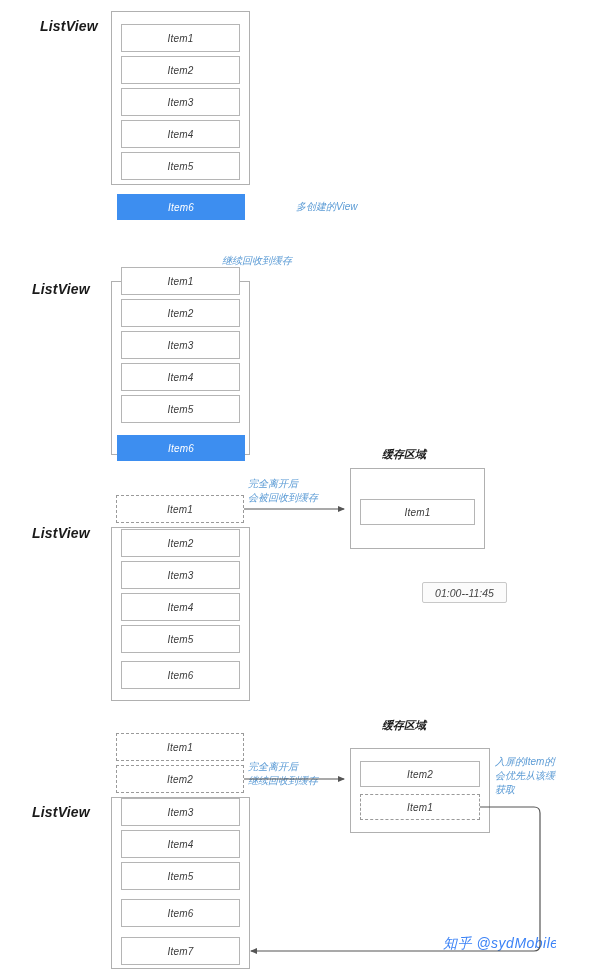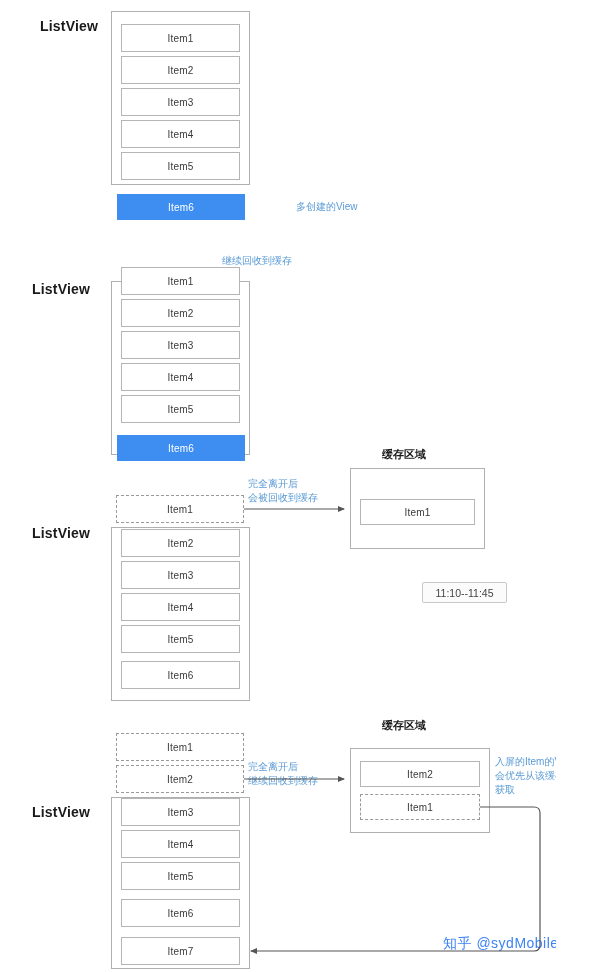--- a/index.html
+++ b/index.html
@@ -10,20 +10,21 @@
   body {
     font-family: "Liberation Sans", "DejaVu Sans", sans-serif;
     color: #333333;
   }
   #canvas {
     position: relative;
     width: 556px;
     height: 972px;
     background: #ffffff;
     overflow: hidden;
+    font-style: italic;
   }
 
   
   .abs { position: absolute; }
 
   .lv-label {
     font-weight: bold;
     font-size: 14px;
     color: #1a1a1a;
     letter-spacing: 0.2px;
@@ -148,21 +149,21 @@
   <div class="abs item" style="left:121px; top:593px; width:119px; height:28px;">Item4</div>
   <div class="abs item" style="left:121px; top:625px; width:119px; height:28px;">Item5</div>
   <div class="abs item" style="left:121px; top:661px; width:119px; height:28px;">Item6</div>
 
   <div class="abs cache-title" style="left:382px; top:447px;">缓存区域</div>
 
   <div class="abs cache-box" style="left:350px; top:468px; width:135px; height:81px;"></div>
 
   <div class="abs item" style="left:360px; top:499px; width:115px; height:26px;">Item1</div>
 
-  <div class="abs timebox" style="left:422px; top:582px; width:85px; height:21px;">11:10--11:45</div>
+  <div class="abs timebox" style="left:422px; top:582px; width:85px; height:21px;">01:00--11:45</div>
 
   <div class="abs cache-title" style="left:382px; top:718px;">缓存区域</div>
 
   <div class="abs item dashed" style="left:116px; top:733px; width:128px; height:28px;">Item1</div>
   <div class="abs item dashed" style="left:116px; top:765px; width:128px; height:28px;">Item2</div>
 
   <div class="abs note" style="left:248px; top:760px; width:100px;">完全离开后
 继续回收到缓存</div>
 
   <div class="abs lv-label" style="left:32px; top:804px;">ListView</div>

